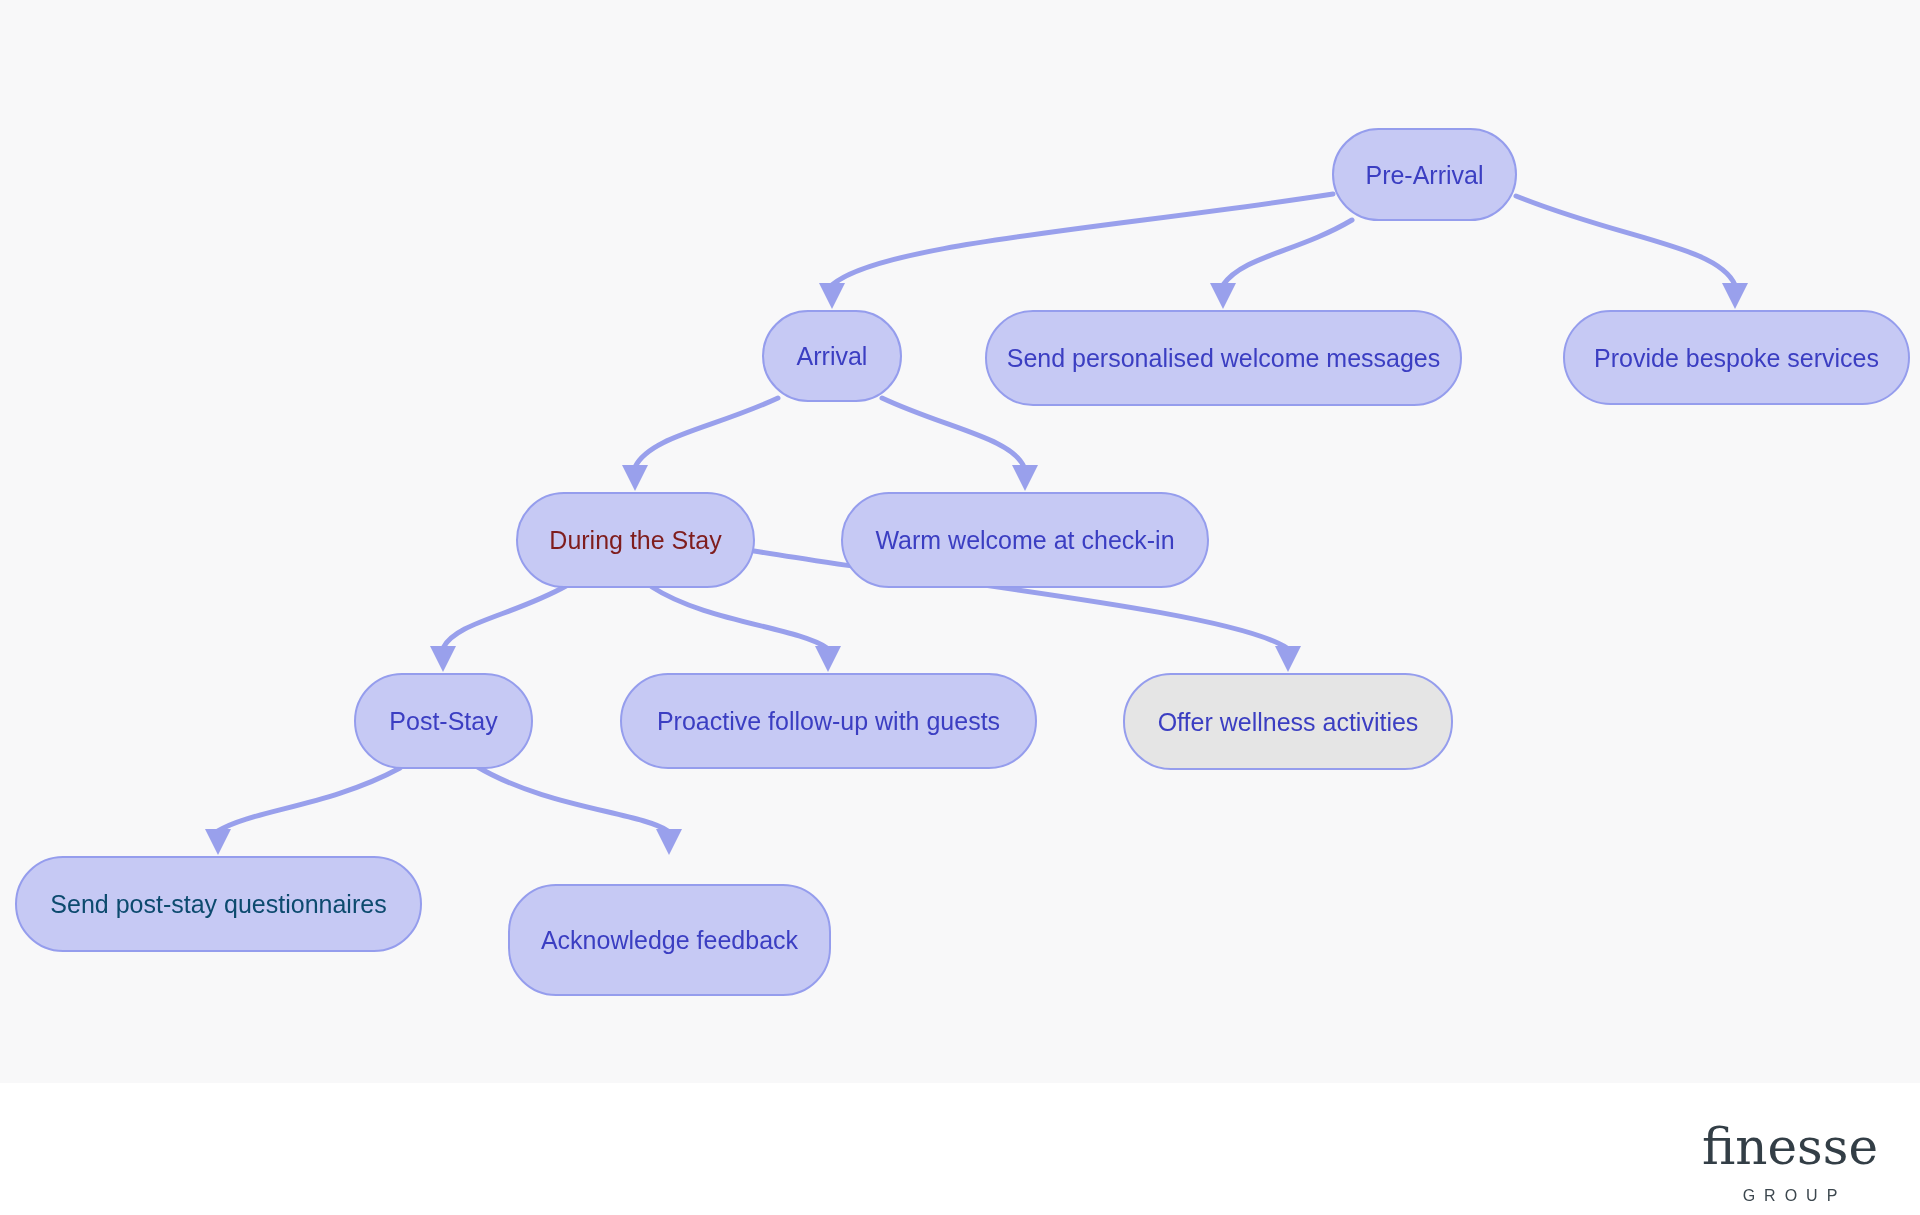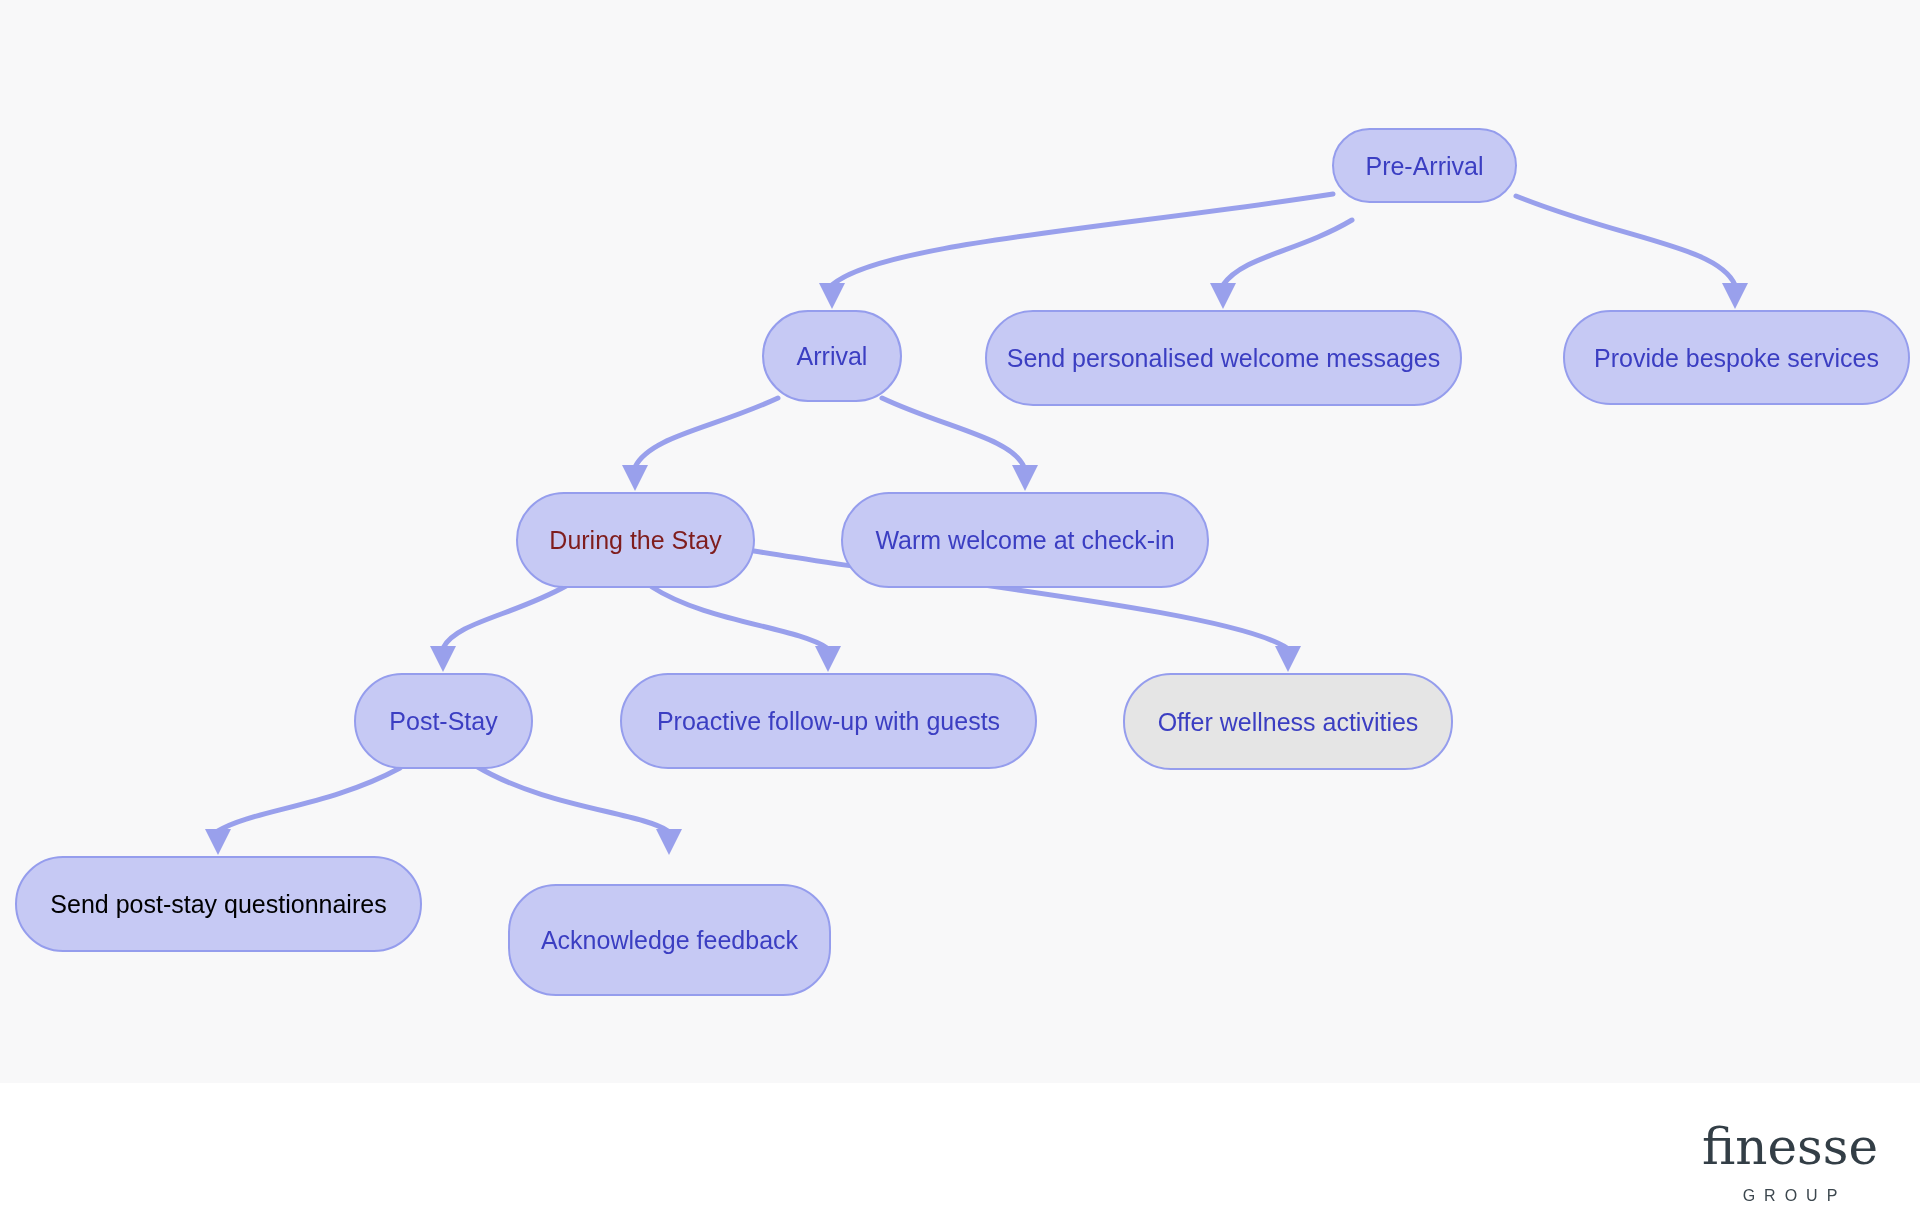--- a/index.html
+++ b/index.html
@@ -80,29 +80,29 @@
     <polygon points="815,646 841,646 828,672" fill="#99a0ec"></polygon>
     <path d="M 754 551 C 960 585, 1232 612, 1287 648" fill="none" stroke="#99a0ec" stroke-width="5" stroke-linecap="round"></path>
     <polygon points="1275,646 1301,646 1288,672" fill="#99a0ec"></polygon>
     <path d="M 400 768 C 330 806, 252 810, 218 831" fill="none" stroke="#99a0ec" stroke-width="5" stroke-linecap="round"></path>
     <polygon points="205,829 231,829 218,855" fill="#99a0ec"></polygon>
     <path d="M 476 766 C 546 808, 640 812, 668 831" fill="none" stroke="#99a0ec" stroke-width="5" stroke-linecap="round"></path>
     <polygon points="656,829 682,829 669,855" fill="#99a0ec"></polygon>
   </svg>
 
 <div id="nodes">
-    <div class="node" style="left: 1332px; top: 128px; width: 185px; height: 75px; background: rgb(198, 201, 244); border-color: rgb(149, 157, 237); color: rgb(59, 62, 194);">Pre-Arrival</div>
+    <div class="node" style="left: 1332px; top: 128px; width: 185px; height: 93px; background: rgb(198, 201, 244); border-color: rgb(149, 157, 237); color: rgb(59, 62, 194);">Pre-Arrival</div>
     <div class="node" style="left: 762px; top: 310px; width: 140px; height: 92px; background: rgb(198, 201, 244); border-color: rgb(149, 157, 237); color: rgb(59, 62, 194);">Arrival</div>
     <div class="node" style="left: 985px; top: 310px; width: 477px; height: 96px; background: rgb(198, 201, 244); border-color: rgb(149, 157, 237); color: rgb(59, 62, 194);">Send personalised welcome messages</div>
     <div class="node" style="left: 1563px; top: 310px; width: 347px; height: 95px; background: rgb(198, 201, 244); border-color: rgb(149, 157, 237); color: rgb(59, 62, 194);">Provide bespoke services</div>
     <div class="node" style="left: 516px; top: 492px; width: 239px; height: 96px; background: rgb(198, 201, 244); border-color: rgb(149, 157, 237); color: #7f1d1d;">During the Stay</div>
     <div class="node" style="left: 841px; top: 492px; width: 368px; height: 96px; background: rgb(198, 201, 244); border-color: rgb(149, 157, 237); color: rgb(59, 62, 194);">Warm welcome at check-in</div>
     <div class="node" style="left: 354px; top: 673px; width: 179px; height: 96px; background: rgb(198, 201, 244); border-color: rgb(149, 157, 237); color: rgb(59, 62, 194);">Post-Stay</div>
     <div class="node" style="left: 620px; top: 673px; width: 417px; height: 96px; background: rgb(198, 201, 244); border-color: rgb(149, 157, 237); color: rgb(59, 62, 194);">Proactive follow-up with guests</div>
     <div class="node" style="left: 1123px; top: 673px; width: 330px; height: 97px; background: #e5e5e5; border-color: rgb(149, 157, 237); color: rgb(59, 62, 194);">Offer wellness activities</div>
-    <div class="node" style="left: 15px; top: 856px; width: 407px; height: 96px; background: rgb(198, 201, 244); border-color: rgb(149, 157, 237); color: #000000;">Send post-stay questionnaires</div>
+    <div class="node" style="left: 15px; top: 856px; width: 407px; height: 96px; background: rgb(198, 201, 244); border-color: rgb(149, 157, 237); color: #0c4a6e;">Send post-stay questionnaires</div>
     <div class="node" style="left: 508px; top: 856px; width: 323px; height: 112px; background: rgb(198, 201, 244); border-color: rgb(149, 157, 237); color: rgb(59, 62, 194); margin-top: 28px;">Acknowledge feedback</div>
   </div>
 
 <div class="logo">
   <div class="logo-wordmark" style="color: rgb(51, 62, 70);">finesse</div>
   <div class="logo-subtext" style="color: rgb(60, 71, 78);">GROUP</div>
 </div>
 
 </body></html>

